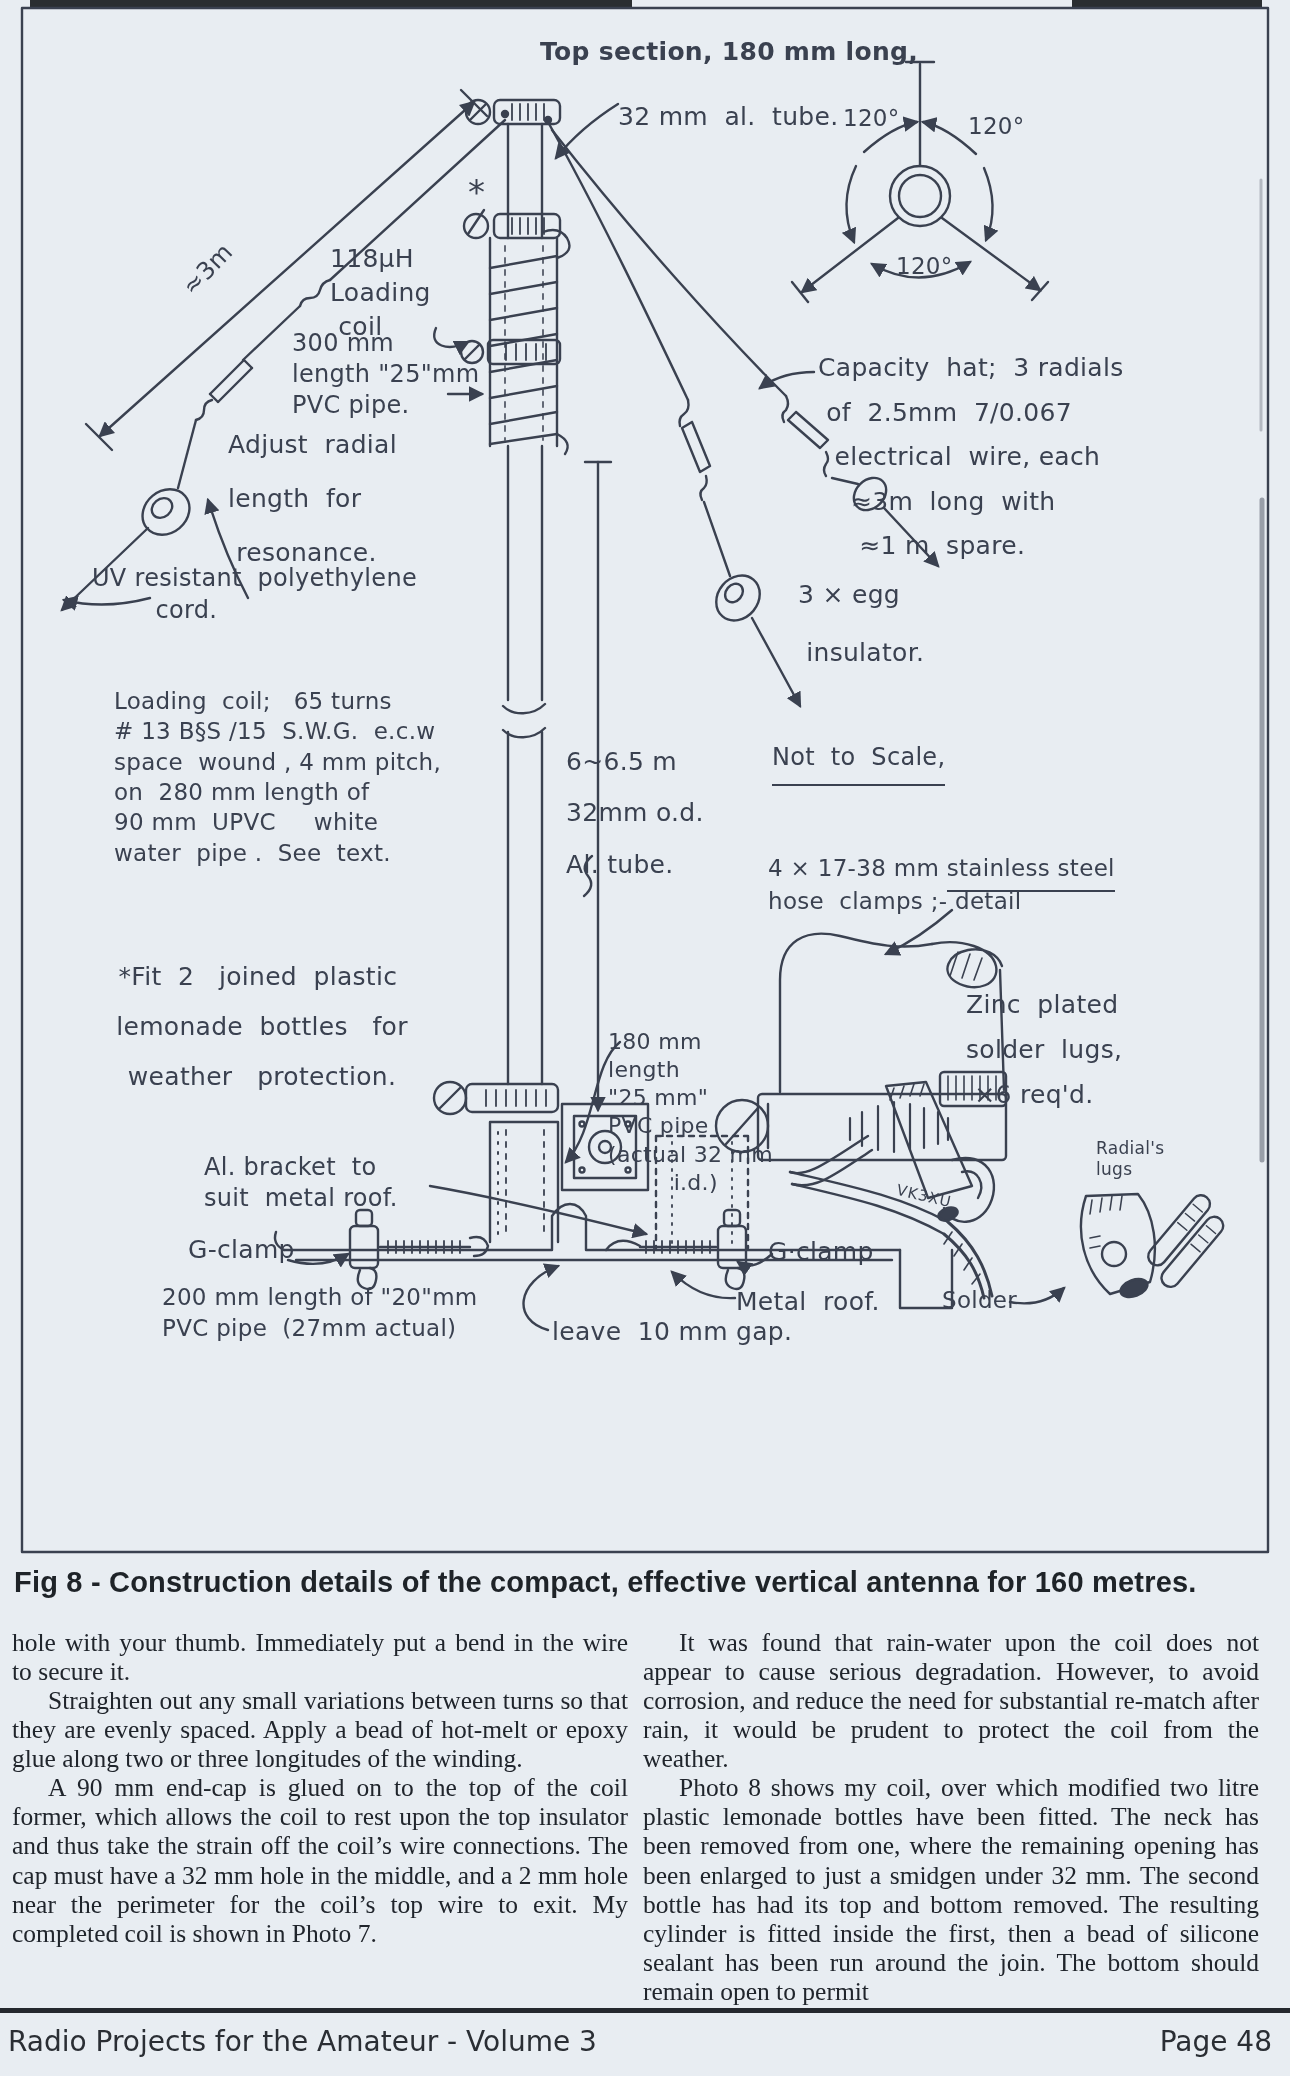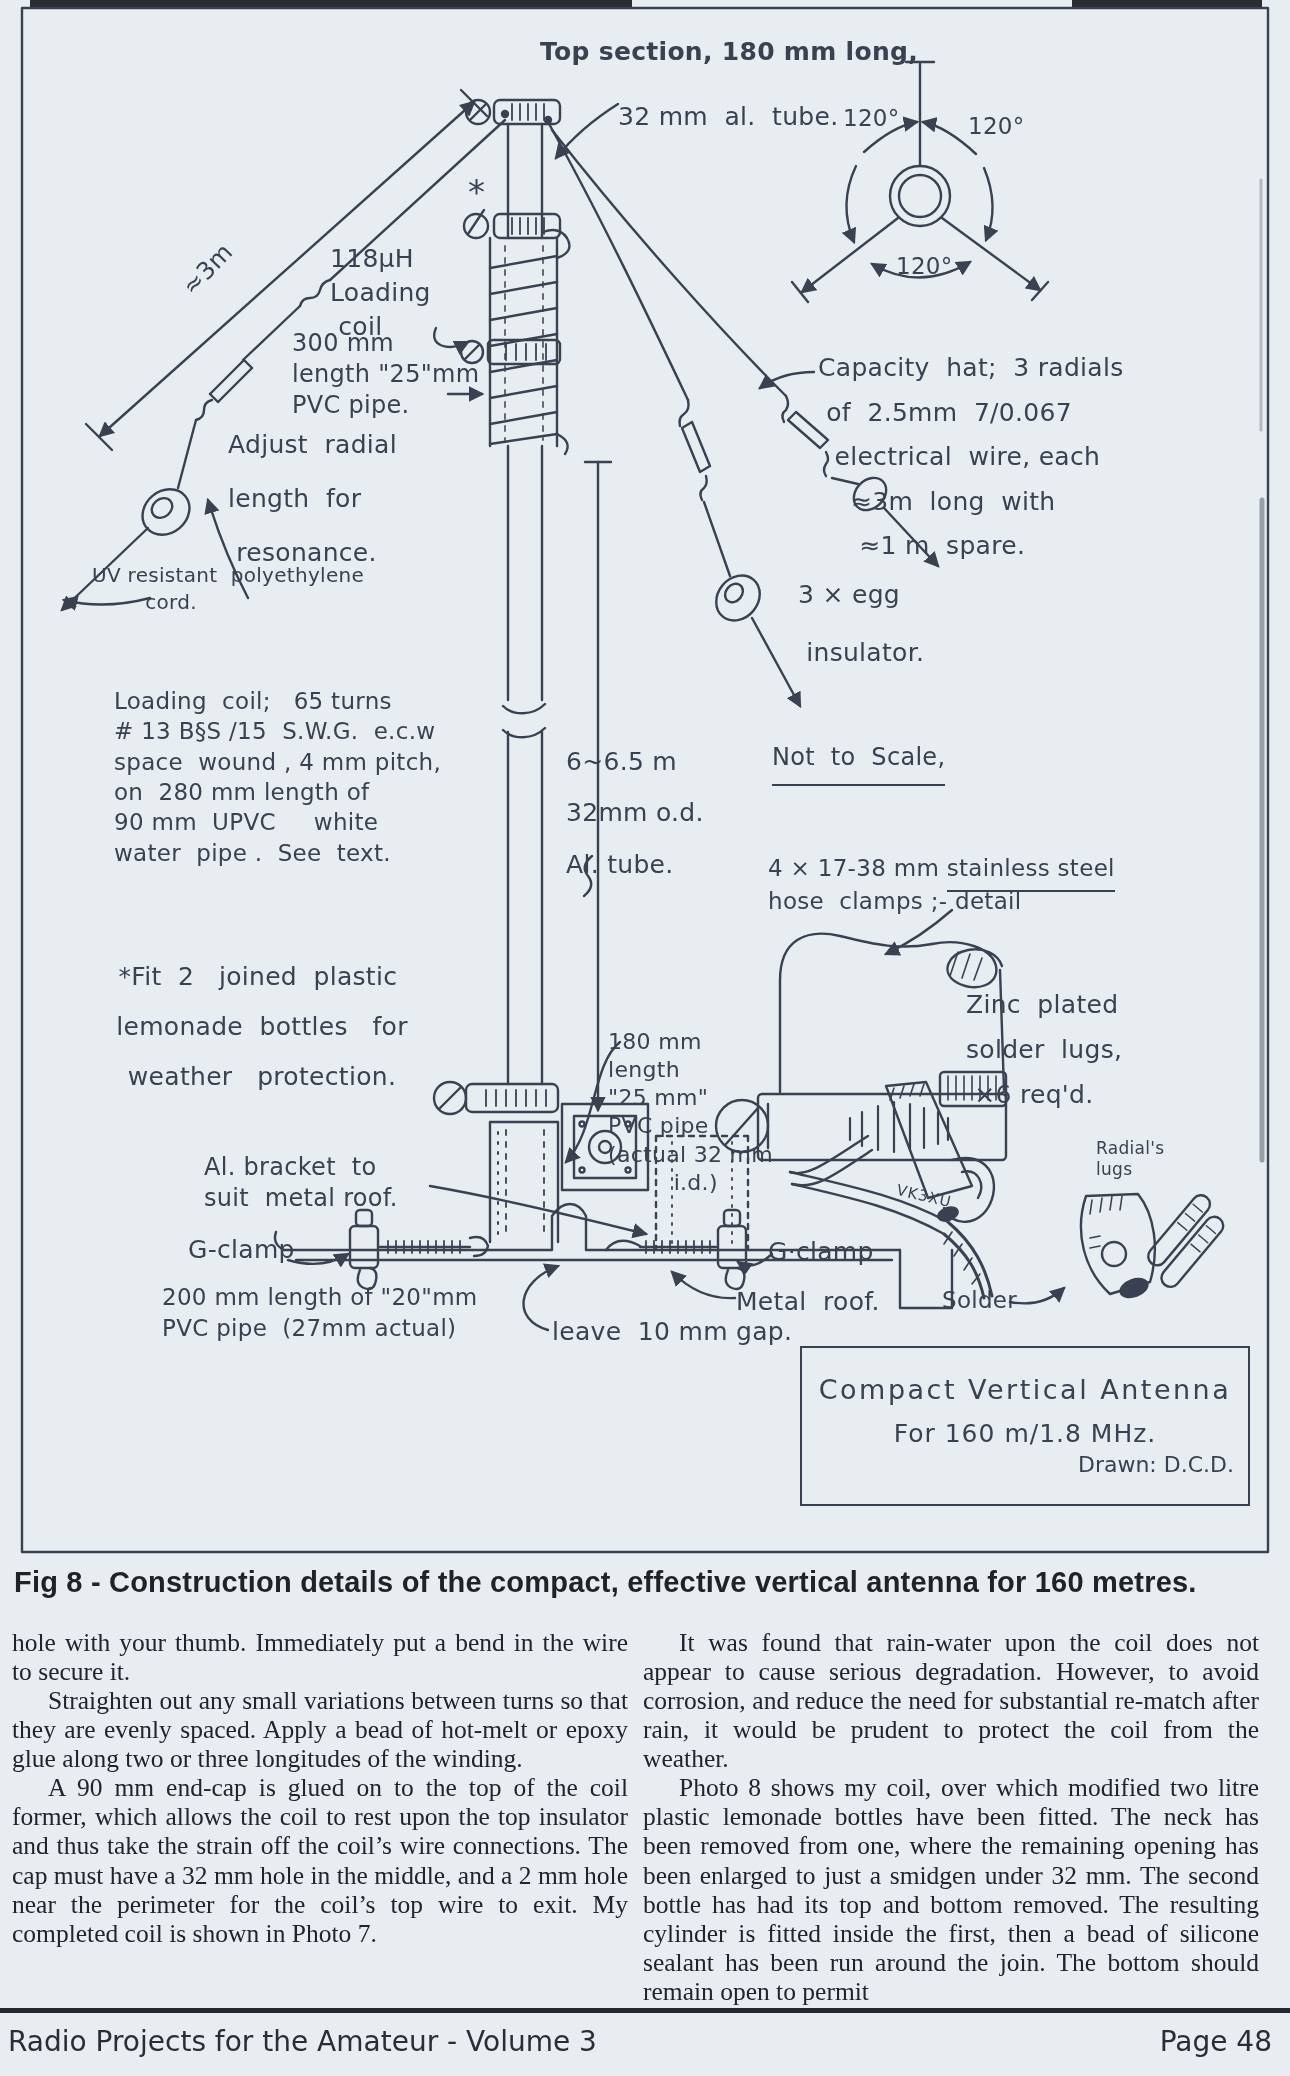--- a/index.html
+++ b/index.html
@@ -240,21 +240,21 @@
   <div class="hl" style="left:468px;top:168px;font-size:34px;">*</div>
   <div class="hl" style="left:330px;top:242px;line-height:1.35;">118µH
 Loading
  coil</div>
   <div class="hl" style="left:292px;top:328px;font-size:24px;line-height:1.3;">300 mm
 length "25"mm
 PVC pipe.</div>
   <div class="hl" style="left:228px;top:418px;line-height:2.15;">Adjust  radial
 length  for
  resonance.</div>
-  <div class="hl" style="left:92px;top:562px;font-size:20px;line-height:1.35;">UV resistant  polyethylene
+  <div class="hl" style="left:92px;top:562px;font-size:24px;line-height:1.35;">UV resistant  polyethylene
         cord.</div>
   <div class="hl" style="left:818px;top:346px;line-height:1.78;">Capacity  hat;  3 radials
  of  2.5mm  7/0.067
   electrical  wire, each
     ≈3m  long  with
      ≈1 m  spare.</div>
   <div class="hl" style="left:798px;top:566px;line-height:2.3;">3 × egg
  insulator.</div>
   <div class="hl" style="left:114px;top:686px;font-size:23px;line-height:1.32;">Loading  coil;   65 turns
 # 13 B§S /15  S.W.G.  e.c.w
@@ -285,25 +285,20 @@
   <div class="hl" style="left:736px;top:1284px;">Metal  roof.</div>
   <div class="hl" style="left:552px;top:1314px;">leave  10 mm gap.</div>
   <div class="hl" style="left:966px;top:982px;line-height:1.8;">Zinc  plated
 solder  lugs,
  ×6 req'd.</div>
   <div class="hl" style="left:1096px;top:1138px;font-size:17px;line-height:1.25;">Radial's
 lugs</div>
   <div class="hl" style="left:942px;top:1284px;font-size:23px;">Solder</div>
   <div class="hl" style="left:896px;top:1186px;font-size:15px;transform:rotate(13deg);letter-spacing:1px;">VK3XU</div>
 
-  <div class="titlebox">
-    <div class="l1">Compact  Vertical  Antenna</div>
-    <div class="l2">For  160 m/1.8 MHz.</div>
-    <div class="l3">Drawn: D.C.D.</div>
-  </div>
 </div>
 
 <div class="caption">Fig 8 - Construction details of the compact, effective vertical antenna for 160 metres.</div>
 
 <div class="columns">
   <div class="col">
     <p>hole with your thumb. Immediately put a bend in the wire to secure it.</p>
     <p class="ind">Straighten out any small variations between turns so that they are evenly spaced. Apply a bead of hot-melt or epoxy glue along two or three longitudes of the winding.</p>
     <p class="ind">A 90 mm end-cap is glued on to the top of the coil former, which allows the coil to rest upon the top insulator and thus take the strain off the coil’s wire connections. The cap must have a 32 mm hole in the middle, and a 2 mm hole near the perimeter for the coil’s top wire to exit. My completed coil is shown in Photo 7.</p>
   </div>

